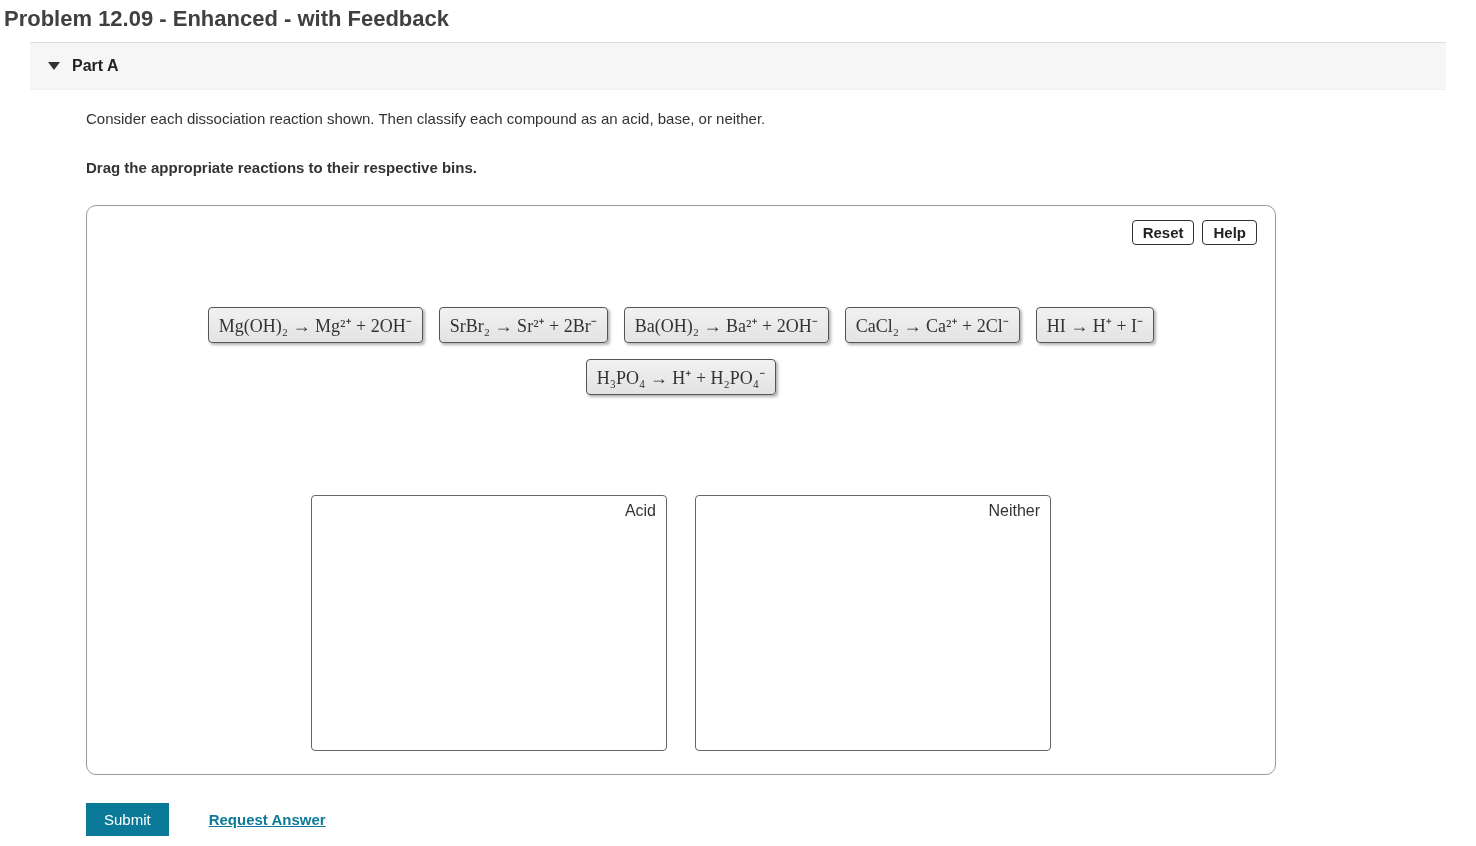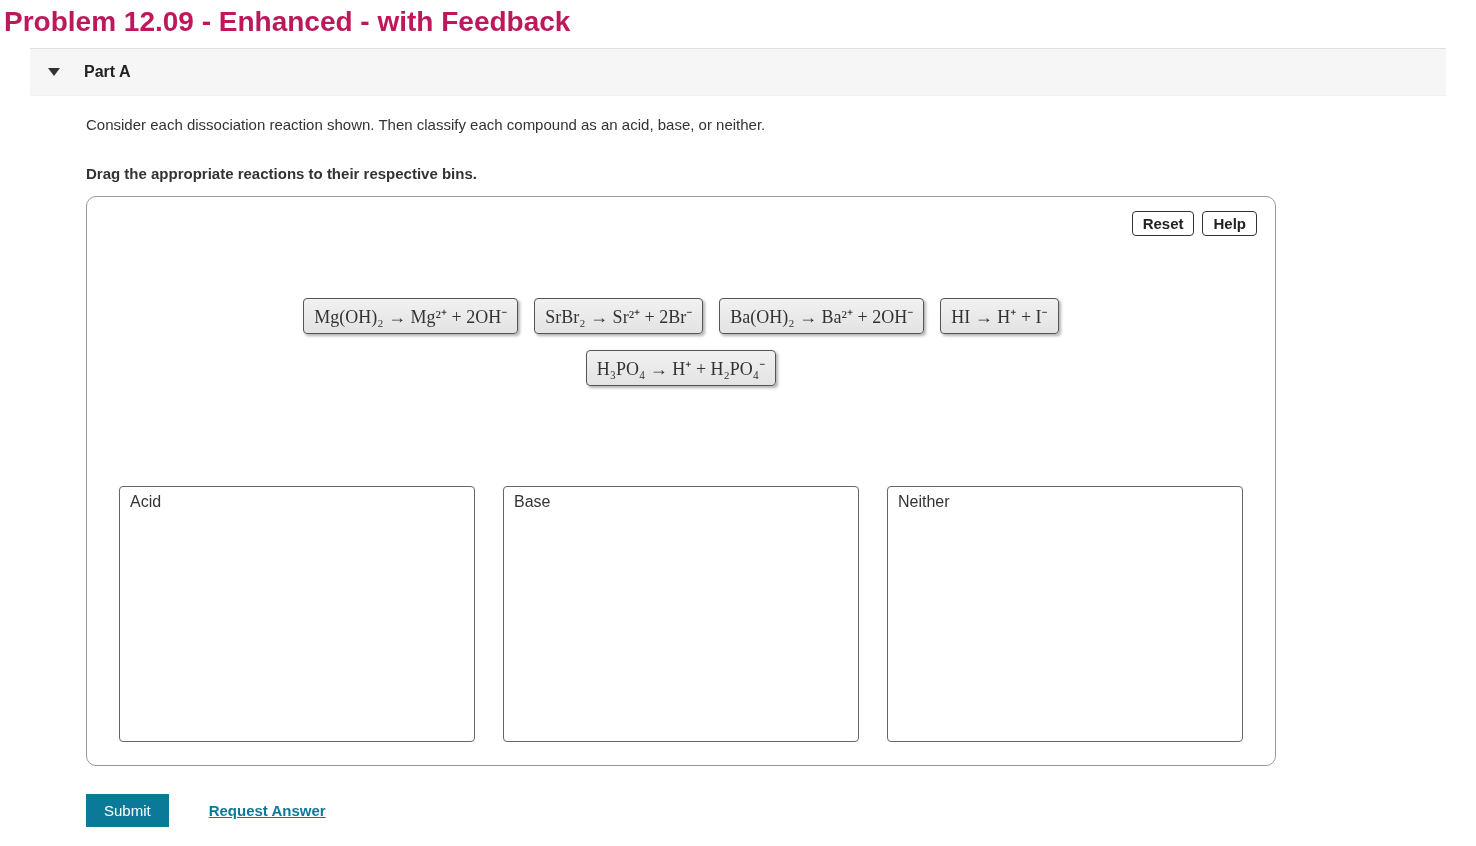--- a/index.html
+++ b/index.html
@@ -5,35 +5,35 @@
   * { box-sizing: border-box; }
   html, body {
     margin: 0; padding: 0;
     font-family: Arial, Helvetica, sans-serif;
     font-size: 15px;
     color: #333;
     background: #fff;
     width: 1476px;
   }
   .problem-title {
-    font-size: 28px;
+    font-size: 22px;
     font-weight: bold;
-    color: #be185d;
+    color: #404040;
     padding: 6px 4px 10px 4px;
   }
   .part-header {
     background: #f6f6f6;
     border-top: 1px solid #e0e0e0;
     border-bottom: 1px solid #f0f0f0;
     margin-left: 30px;
     margin-right: 30px;
     padding: 14px 10px 14px 18px;
     display: flex;
     align-items: center;
-    gap: 24px;
+    gap: 12px;
   }
   .caret-down {
     display: inline-block;
     width: 0; height: 0;
     border-left: 6px solid transparent;
     border-right: 6px solid transparent;
     border-top: 8px solid #333;
   }
   .part-label {
     font-weight: bold;
@@ -45,21 +45,21 @@
     padding: 20px 56px 10px 56px;
   }
   .prompt {
     font-size: 15px;
     color: #333;
     margin-bottom: 32px;
   }
   .instruction {
     font-weight: bold;
     font-size: 15px;
-    margin-bottom: 14px;
+    margin-bottom: 29px;
   }
   .workspace {
     border: 1px solid #999;
     border-radius: 10px;
     padding: 14px 18px 22px 18px;
     width: 1190px;
     position: relative;
     min-height: 570px;
   }
   .ws-buttons {
@@ -115,20 +115,21 @@
     max-width: 356px;
     height: 256px;
     border: 1px solid #666;
     border-radius: 4px;
     background: #fff;
   }
   .bin-label {
     font-size: 16px;
     color: #333;
     padding: 6px 10px;
+    text-align: right;
   }
   .footer {
     margin: 18px 30px 0 86px;
     display: flex;
     align-items: center;
     gap: 40px;
   }
   .submit-btn {
     background: #0b7a99;
     color: #fff;
@@ -162,32 +163,30 @@
   <div class="workspace">
     <div class="ws-buttons">
       <button class="ws-btn">Reset</button>
       <button class="ws-btn">Help</button>
     </div>
 
     <div class="tiles">
       <div class="tile">Mg(OH)₂ → Mg²⁺ + 2OH⁻</div>
       <div class="tile">SrBr₂ → Sr²⁺ + 2Br⁻</div>
       <div class="tile">Ba(OH)₂ → Ba²⁺ + 2OH⁻</div>
+      <div class="tile">CaCl₂ → Ca²⁺ + 2Cl⁻</div>
       <div class="tile">HI → H⁺ + I⁻</div>
       <div class="row2">
         <div class="tile">H₃PO₄ → H⁺ + H₂PO₄⁻</div>
       </div>
     </div>
 
     <div class="bins">
       <div class="bin">
         <div class="bin-label">Acid</div>
-      </div>
-      <div class="bin">
-        <div class="bin-label">Base</div>
       </div>
       <div class="bin">
         <div class="bin-label">Neither</div>
       </div>
     </div>
   </div>
 </div>
 
 <div class="footer">
   <button class="submit-btn">Submit</button>

